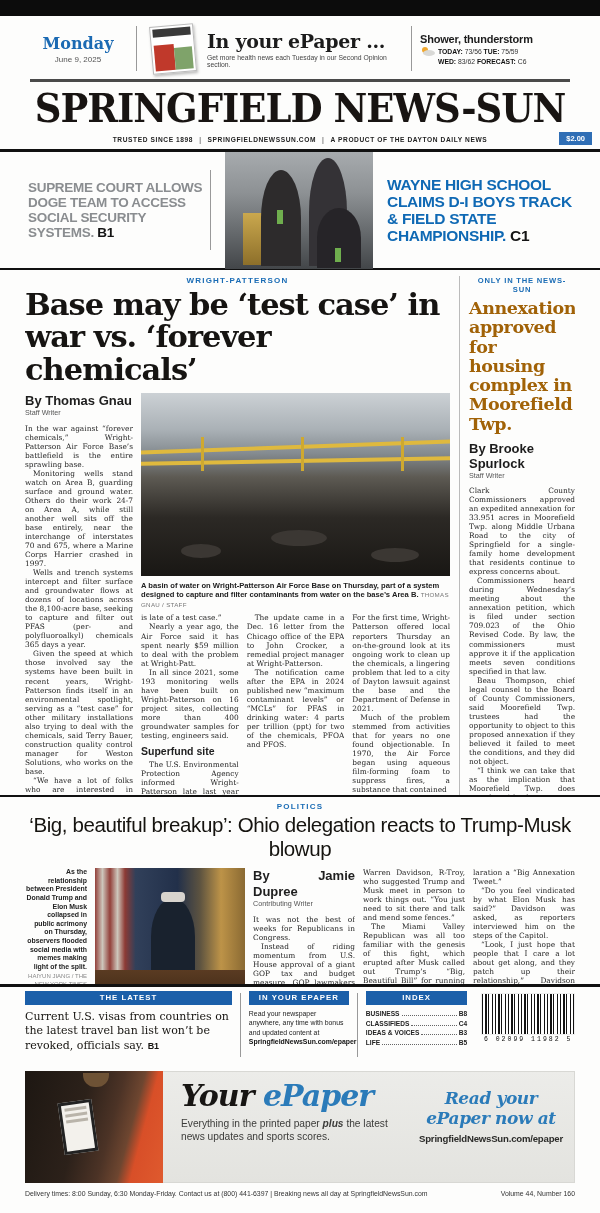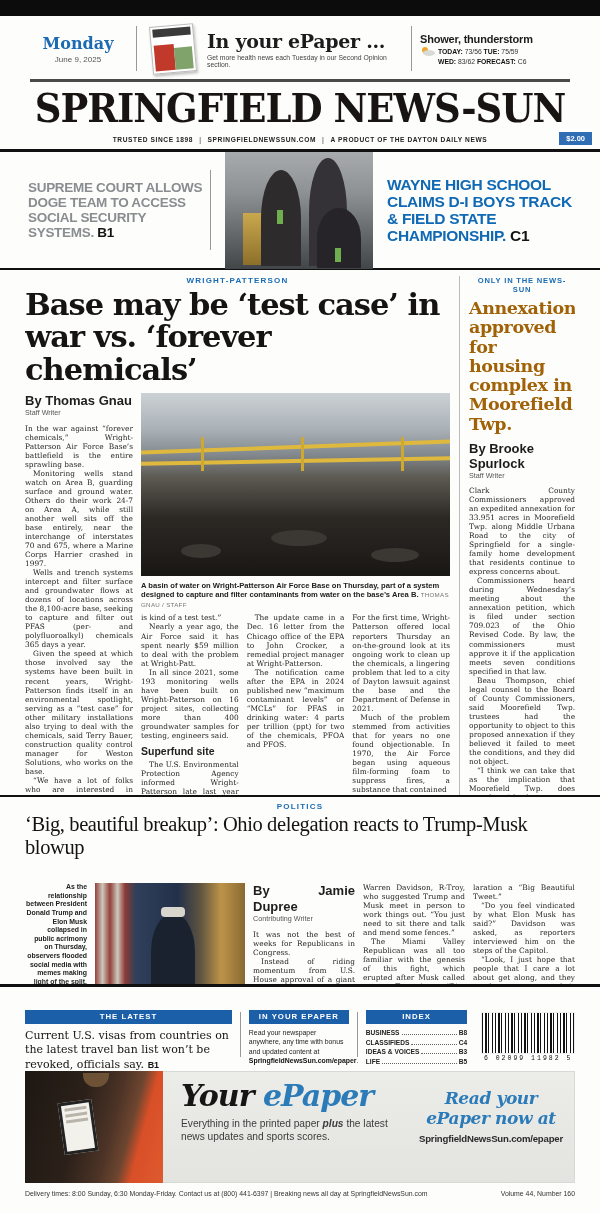--- a/index.html
+++ b/index.html
@@ -76,33 +76,33 @@
   .subhead { font-family:"Liberation Sans", sans-serif; font-weight:bold; font-size:10.5px; margin:5px 0 2px; text-indent:0; }
 
   
   .rail { width:116px; border-left:1px solid #bbb; margin-left:9px; padding-left:9px; display:flex; flex-direction:column; overflow:hidden; }
   .rail .kicker { font-size:7.6px; letter-spacing:0.8px; line-height:1.2; }
   .rail-headline { font-family:"DejaVu Serif", serif; font-weight:bold; font-size:17.5px; line-height:1.1; letter-spacing:-0.4px; margin:5px 0 7px; color:#a16207; }
   .rail .bodycol { font-size:7.4px; }
 
   
   .politics { height:190px; border-bottom:3px solid #111; padding:5px 25px 6px; overflow:hidden; }
-  .pol-headline { font-family:Liberation Serif, serif; font-size:20.5px; letter-spacing:-0.4px; margin:2px 0 24px; color:#15130f; font-weight:normal; }
+  .pol-headline { font-family:Liberation Sans, sans-serif; font-size:20.5px; letter-spacing:-0.4px; text-align:center; margin:2px 0 7px; color:#15130f; font-weight:normal; }
   .pol-row { display:flex; gap:8px; height:138px; }
   .pol-caption { width:62px; font-size:6.9px; font-weight:bold; text-align:right; line-height:1.25; color:#222; }
   .pol-caption .credit { font-weight:normal; font-size:6px; color:#888; }
   .pol-photo { width:150px; height:136px; overflow:hidden; position:relative;
     background:linear-gradient(90deg,#93403a 0%,#cdc6bb 5%,#93403a 10%,#cdc6bb 15%,#8d3a34 20%,#31405a 27%,#22304a 55%,#5d5340 70%,#bd9348 84%,#8a6a33 100%); }
   .pol-photo .desk { position:absolute; left:0; right:0; bottom:0; height:34px; background:linear-gradient(#5a3b22,#3c2715); }
   .pol-photo .fig { position:absolute; left:56px; top:30px; width:44px; height:78px; border-radius:50% 50% 0 0; background:#19222e; }
   .pol-photo .cap { position:absolute; left:66px; top:24px; width:24px; height:10px; border-radius:4px; background:#d8d4ce; }
   .pcol { flex:1; position:relative; overflow:hidden; }
 
   
-  .infobar { display:flex; padding:23px 25px 4px; height:76px; }
+  .infobar { display:flex; padding:4px 25px 4px; height:76px; }
   .ribbon { background:#1b5fa9; color:#fff; font-weight:bold; font-size:7.8px; letter-spacing:1px; text-align:center; padding:2px 0 3px; }
   .latest { width:212px; }
   .latest-text { font-family:"DejaVu Serif", serif; font-size:11px; line-height:1.3; margin-top:5px; color:#15130f; }
   .latest-text b { font-family:"Liberation Sans", sans-serif; font-size:9px; }
   .ibox-div { width:1px; background:#999; margin:2px 8px; }
   .epbox { width:100px; }
   .epbox .eptext { font-size:6.9px; line-height:1.35; margin-top:4px; color:#222; }
   .epbox .eptext b { color:#111; }
   .indexbox { width:104px; }
   .idx-rows { margin-top:5px; }
@@ -226,21 +226,21 @@
             <div class="post" style="left:260px;"></div>
             <div class="rock" style="left:40px;bottom:18px;width:40px;height:14px;"></div>
             <div class="rock" style="left:130px;bottom:30px;width:56px;height:16px;"></div>
             <div class="rock" style="left:230px;bottom:14px;width:48px;height:14px;"></div>
           </div>
           <div class="caption">
             <span>A basin of water on Wright-Patterson Air Force Base on Thursday, part of a system designed to capture and filter contaminants from water on the base’s Area B. </span><span class="credit">THOMAS GNAU / STAFF</span>
           </div>
           <div class="cols3">
             <div class="bodycol">
-              <p class="graf first">is kind of a test test.”</p>
+              <p class="graf first">is late of a test case.”</p>
               <p class="graf">Nearly a year ago, the Air Force said it has spent nearly $59 million to deal with the problem at Wright-Patt.</p>
               <p class="graf">In all since 2021, some 193 monitoring wells have been built on Wright-Patterson on 16 project sites, collecting more than 400 groundwater samples for testing, engineers said.</p>
               <div class="subhead">Superfund site</div>
               <p class="graf">The U.S. Environmental Protection Agency informed Wright-Patterson late last year that the base’s</p>
             </div>
             <div class="bodycol">
               <p class="graf">The update came in a Dec. 16 letter from the Chicago office of the EPA to John Crocker, a remedial project manager at Wright-Patterson.</p>
               <p class="graf">The notification came after the EPA in 2024 published new “maximum contaminant levels” or “MCLs” for PFAS in drinking water: 4 parts per trillion (ppt) for two of the chemicals, PFOA and PFOS.</p>
             </div>
             <div class="bodycol">
@@ -290,21 +290,21 @@
         <p class="graf first">It was not the best of weeks for Republicans in Congress.</p>
         <p class="graf">Instead of riding momentum from U.S. House approval of a giant GOP tax and budget measure, GOP lawmakers watched in dismay as President Donald Trump and billionaire Elon Musk went to war against each other, the former allies hurling insults over social media.</p>
 
       </div>
       <div class="pcol bodycol">
         <p class="graf first">Warren Davidson, R-Troy, who suggested Trump and Musk meet in person to work things out. “You just need to sit there and talk and mend some fences.”</p>
         <p class="graf">The Miami Valley Republican was all too familiar with the genesis of this fight, which erupted after Musk called out Trump’s “Big, Beautiful Bill” for running up large deficits, and not making enough spending cuts.</p>
 
       </div>
       <div class="pcol bodycol">
-        <p class="graf first">laration a “Big Beautiful Tweet.”</p>
+        <p class="graf first">laration a “Big Annexation Tweet.”</p>
         <p class="graf">“Do you feel vindicated by what Elon Musk has said?” Davidson was asked, as reporters interviewed him on the steps of the Capitol.</p>
         <p class="graf">“Look, I just hope that people that I care a lot about get along, and they patch up their relationship,” Davidson said. “It’s not compassionate to bankrupt America.”</p>
 
       </div>
     </div>
   </div>
 
   <div class="infobar">
     <div class="latest">
       <div class="ribbon">THE LATEST</div>

